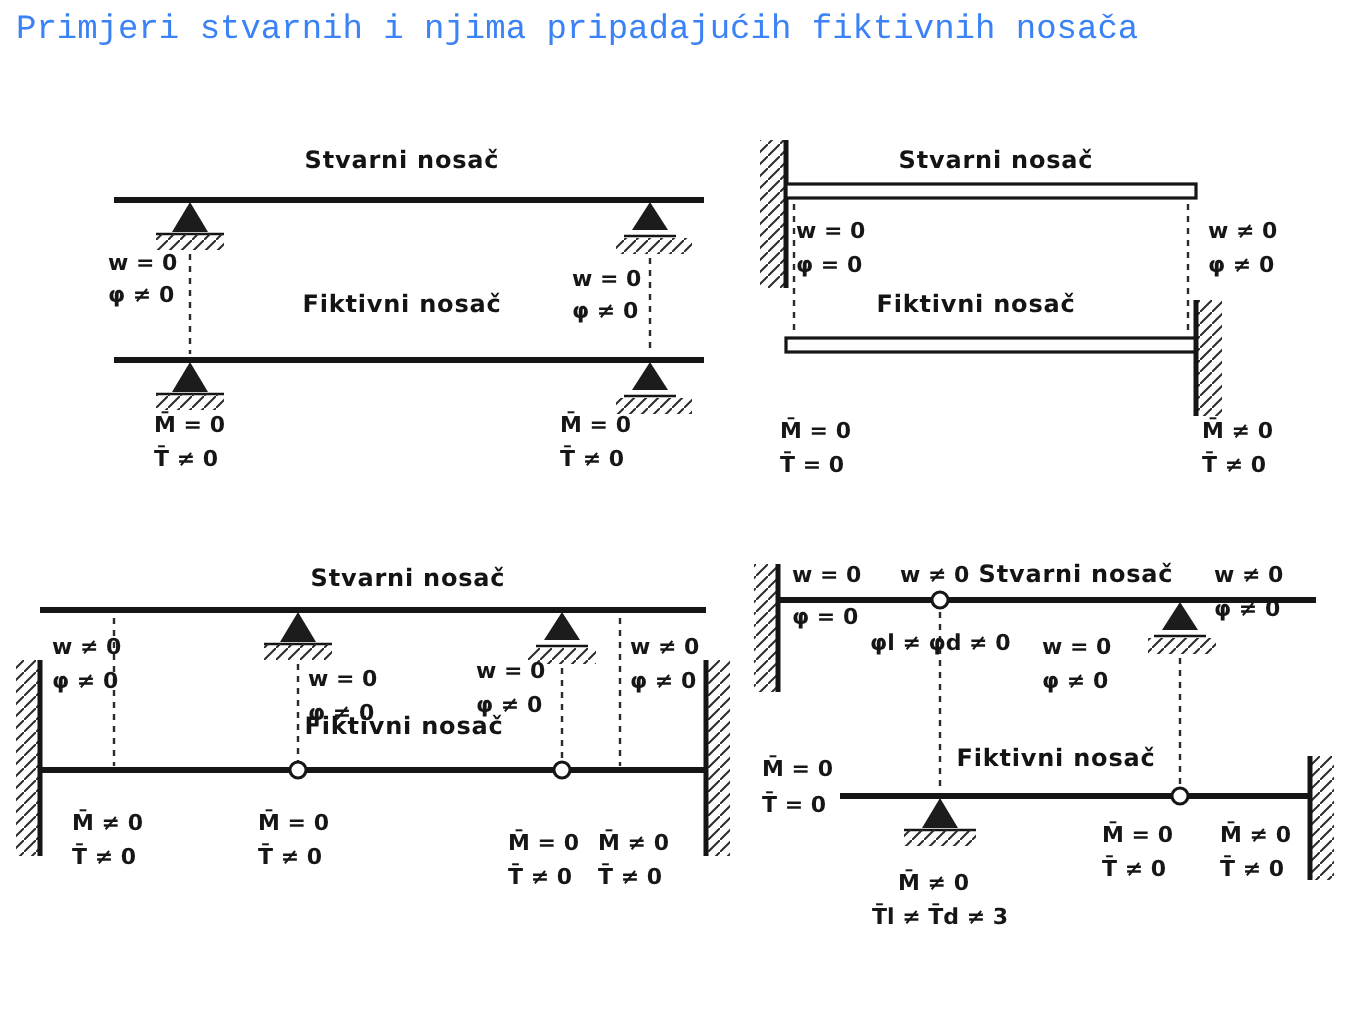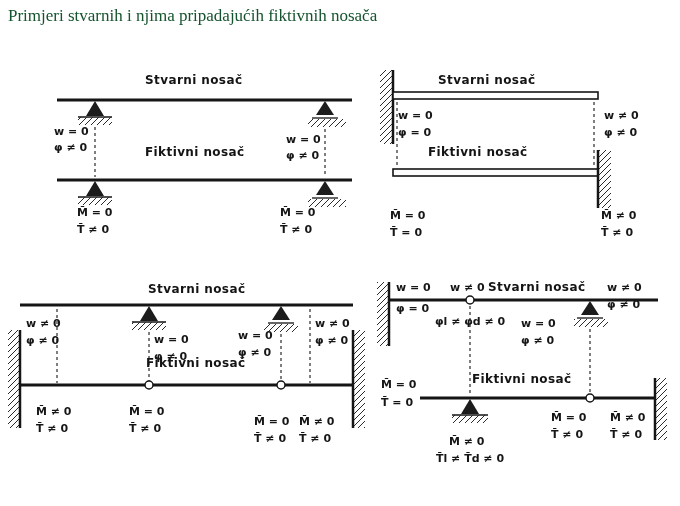--- a/index.html
+++ b/index.html
@@ -3,31 +3,31 @@
 <meta charset="utf-8">
 <style>
   * { margin:0; padding:0; box-sizing:border-box; }
   html,body { background:#ffffff; }
   .page {
     position:relative; width:680px; height:506px; background:#ffffff;
     overflow:hidden; font-family:"DejaVu Sans", sans-serif;
   }
   .caption {
     position:absolute; left:8px; top:6px;
-    font-family:Liberation Serif, serif;
-    font-size:17px; color:#14532d; white-space:nowrap;
+    font-family:Liberation Mono, monospace;
+    font-size:17px; color:#3b82f6; white-space:nowrap;
   }
   .art { position:absolute; left:0; top:0; }
   .lbl {
     position:absolute; font-size:11px; font-weight:700; color:#161616;
     white-space:nowrap; line-height:1.15;
   }
   .sec {
     position:absolute; font-size:12px; font-weight:700; color:#141414;
-    text-align:left; letter-spacing:0.4px; white-space:nowrap;
+    text-align:center; letter-spacing:0.4px; white-space:nowrap;
   }
   .beam  { stroke:#151515; stroke-width:3; }
   .wall  { stroke:#151515; stroke-width:2.5; }
   .thin  { stroke:#151515; stroke-width:1.3; }
   .dash  { stroke:#2a2a2a; stroke-width:1.2; stroke-dasharray:3 3; }
   .tri   { fill:#1c1c1c; }
   .beamrect { fill:#fdfdfd; stroke:#151515; stroke-width:1.6; }
   .hingec   { fill:#ffffff; stroke:#151515; stroke-width:1.5; }
 </style>
 </head>
@@ -162,19 +162,19 @@
   <div class="lbl" style="left:396px; top:303px;">φ = 0</div>
   <div class="lbl" style="left:450px; top:282px;">w ≠ 0</div>
   <div class="lbl" style="left:435px; top:316px;">φl ≠ φd ≠ 0</div>
   <div class="lbl" style="left:521px; top:318px;">w = 0</div>
   <div class="lbl" style="left:521px; top:335px;">φ ≠ 0</div>
   <div class="lbl" style="left:607px; top:282px;">w ≠ 0</div>
   <div class="lbl" style="left:607px; top:299px;">φ ≠ 0</div>
   <div class="lbl" style="left:381px; top:379px;">M̄ = 0</div>
   <div class="lbl" style="left:381px; top:397px;">T̄ = 0</div>
   <div class="lbl" style="left:449px; top:436px;">M̄ ≠ 0</div>
-  <div class="lbl" style="left:436px; top:453px;">T̄l ≠ T̄d ≠ 0</div>
+  <div class="lbl" style="left:436px; top:453px;">T̄l ≠ T̄d ≠ 3</div>
   <div class="lbl" style="left:551px; top:412px;">M̄ = 0</div>
   <div class="lbl" style="left:551px; top:429px;">T̄ ≠ 0</div>
   <div class="lbl" style="left:610px; top:412px;">M̄ ≠ 0</div>
   <div class="lbl" style="left:610px; top:429px;">T̄ ≠ 0</div>
 
 </div>
 
 </body></html>

